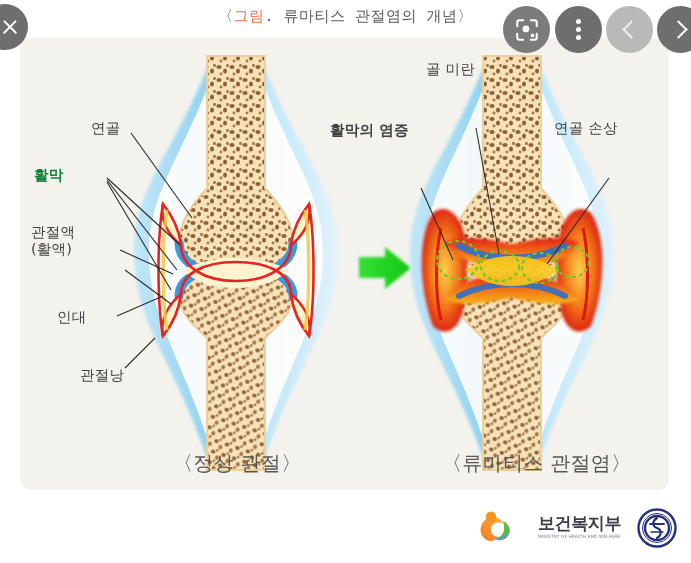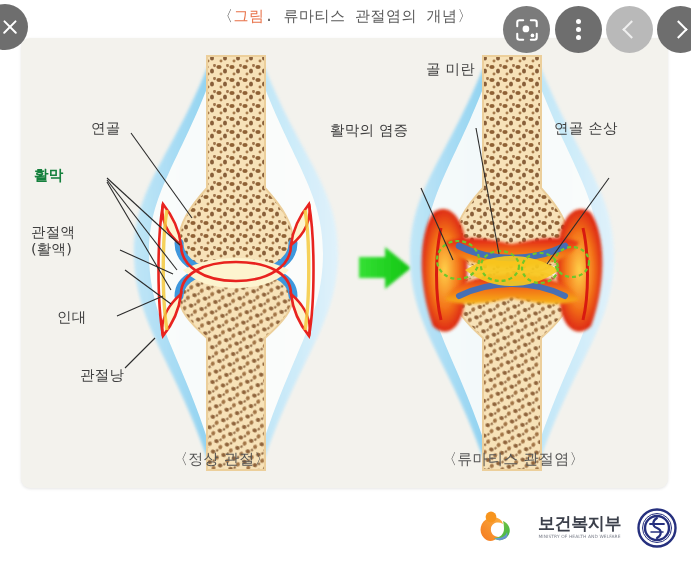--- a/index.html
+++ b/index.html
@@ -98,34 +98,34 @@
     font-size: 14.5px; color: #3f3f3f;
     white-space: nowrap; line-height: 1.15;
     letter-spacing: .2px;
   }
   .lbl.red { color: #15803d; font-weight: bold; }
   .lbl.two { line-height: 1.2; }
 
   
   .caption {
     position: absolute;
-    font-size: 15px; color: #565656;
+    font-size: 20px; color: #565656;
     white-space: nowrap; letter-spacing: .3px;
   }
 
   
   .footer {
     position: absolute; left: 0; top: 492px;
     width: 691px; height: 71px;
     background: #ffffff;
     display: flex; align-items: center; justify-content: flex-end;
     padding-right: 14px;
     gap: 16px;
   }
-  .logo { display: flex; align-items: center; gap: 22px; text-align: center; }
+  .logo { display: flex; align-items: center; gap: 22px; }
   .logo-txt { display: flex; flex-direction: column; line-height: 1; }
   .logo-ko { font-size: 17px; font-weight: bold; letter-spacing: -.4px; }
   .logo-en { font-size: 4.4px; letter-spacing: .1px; margin-top: 3px; }
   .mohw .logo-ko { color: #3b3f4a; }
   .mohw .logo-en { color: #7d818c; }
   .kams .logo-ko { color: #26307e; }
   .kams .logo-en { color: #4a55a0; }
 </style>
 </head>
 <body>
@@ -305,21 +305,21 @@
       <div class="lbl red" style="left:13px; top:129px;">활막</div>
       <div class="lbl two" style="left:10px; top:186px;">
         <div>관절액</div>
         <div>(활액)</div>
       </div>
       <div class="lbl" style="left:36px; top:271px;">인대</div>
       <div class="lbl" style="left:59px; top:329px;">관절낭</div>
 
       
       <div class="lbl" style="left:405px; top:23px;">골 미란</div>
-      <div class="lbl" style="left:309px; top:84px;">활막의 염증</div>
+      <div class="lbl" style="left:309px; top:84px;font-weight:bold;">활막의 염증</div>
       <div class="lbl" style="left:533px; top:82px;">연골 손상</div>
 
       
       <div class="caption" style="left:152px; top:412px;">〈정상 관절〉</div>
       <div class="caption" style="left:421px; top:412px;">〈류마티스 관절염〉</div>
 
     </div>
   </div>
 
   <div class="footer">

